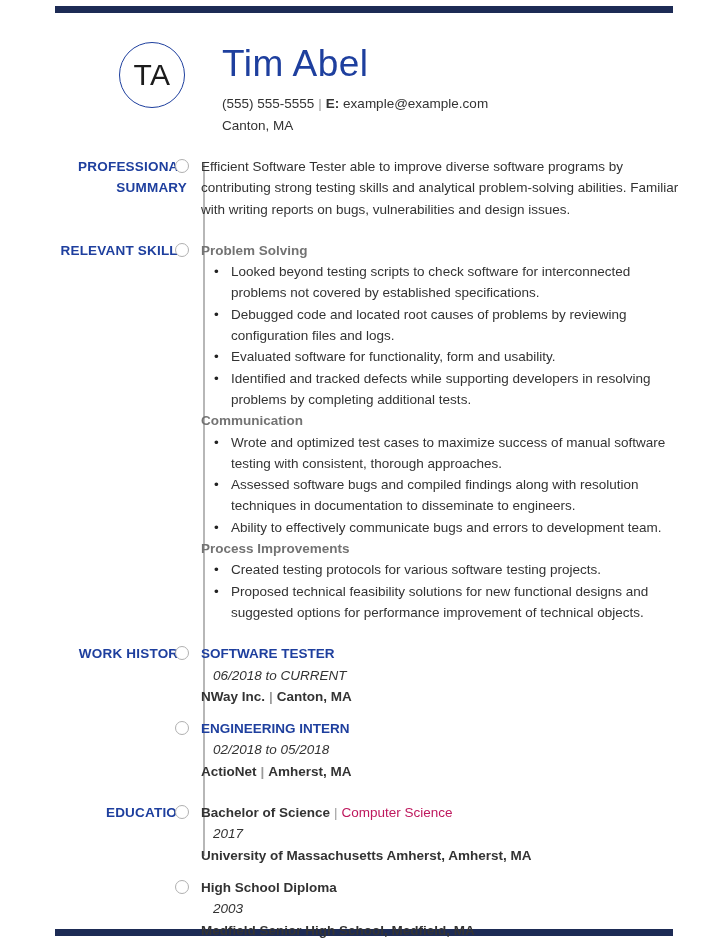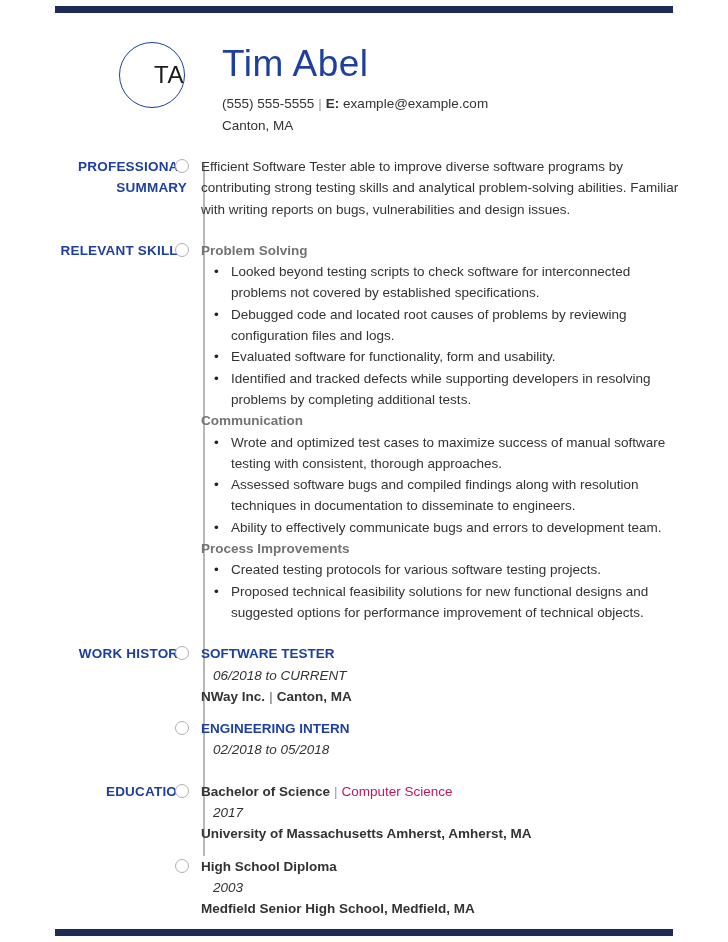--- a/index.html
+++ b/index.html
@@ -11,22 +11,22 @@
     font-size:13.5px; line-height:21.3px; color:#333;
   }
   .bar { position:absolute; left:55px; width:618px; height:7px; background:var(--bar,#1d2b55); }
   .bar.top { top:6px; }
   .bar.bottom { top:929px; }
 
   
   .header { position:absolute; top:42px; left:119px; display:flex; align-items:flex-start; }
   .avatar {
     width:64px; height:64px; border:1.5px solid var(--accent,#1e3f9e); border-radius:50%;
-    display:flex; align-items:center; justify-content:flex-end; flex:0 0 auto;
-    font-size:24px; line-height:1; color:#1c1c1c; letter-spacing:0.5px;
+    display:flex; align-items:center; justify-content:center; flex:0 0 auto;
+    font-size:30px; line-height:1; color:#1c1c1c; letter-spacing:0.5px;
   }
   .header-text { margin-left:37px; padding-top:2px; }
   .name {
     margin:0 0 9px 0; font-size:37px; line-height:40px; font-weight:normal;
     color:var(--accent,#1e3f9e); letter-spacing:0.5px;
   }
   .contact-line { color:#333; line-height:22px; white-space:nowrap; }
   .pipe { color:#9a9a9a; padding:0 4px; }
   .contact-line b { font-weight:bold; }
   .location-line { color:#333; line-height:22px; }
@@ -125,20 +125,21 @@
               <span class="entry-dates">06/2018 to CURRENT</span>
             </div>
             <div class="entry-subline"><span>NWay Inc.</span><span class="pipe">|</span><span>Canton, MA</span></div>
           </div>
           <div class="entry">
             <span class="marker"></span>
             <div class="entry-head">
               <span class="job-title">ENGINEERING INTERN</span>
               <span class="entry-dates">02/2018 to 05/2018</span>
             </div>
+            <div class="entry-subline"><span>ActioNet</span><span class="pipe">|</span><span>Amherst, MA</span></div>
           </div>
         </div>
       </section>
       <section class="section">
         <div class="section-label">EDUCATION</div>
         <div class="section-content">
           <div class="entry gap">
             <span class="marker"></span>
             <div class="entry-head">
               <span><span class="edu-degree">Bachelor of Science</span><span class="pipe">|</span><span class="edu-field">Computer Science</span></span>

